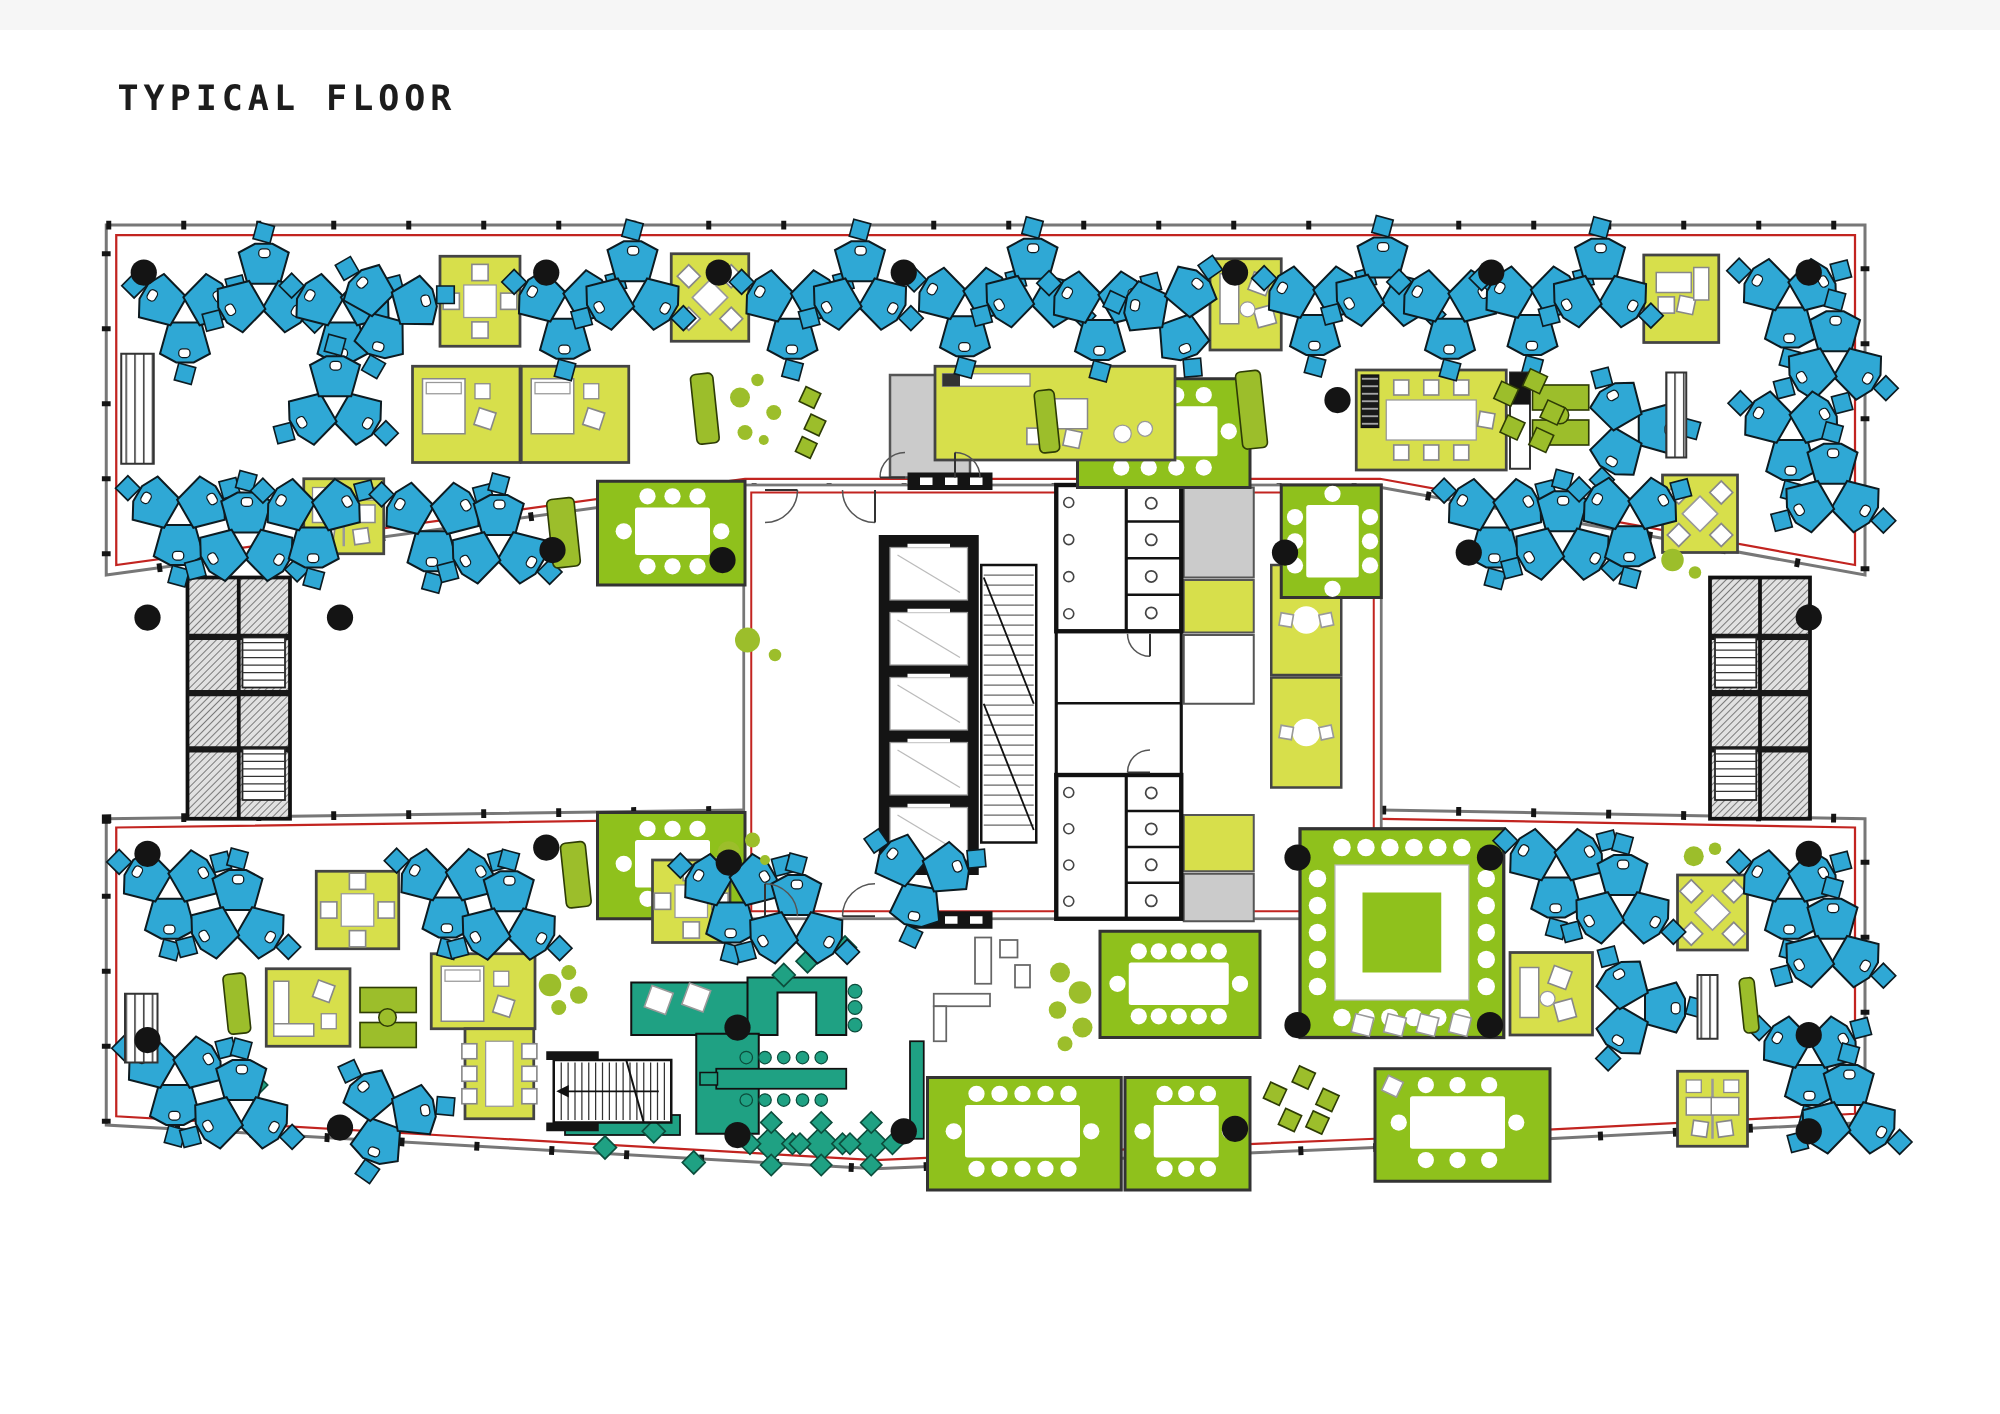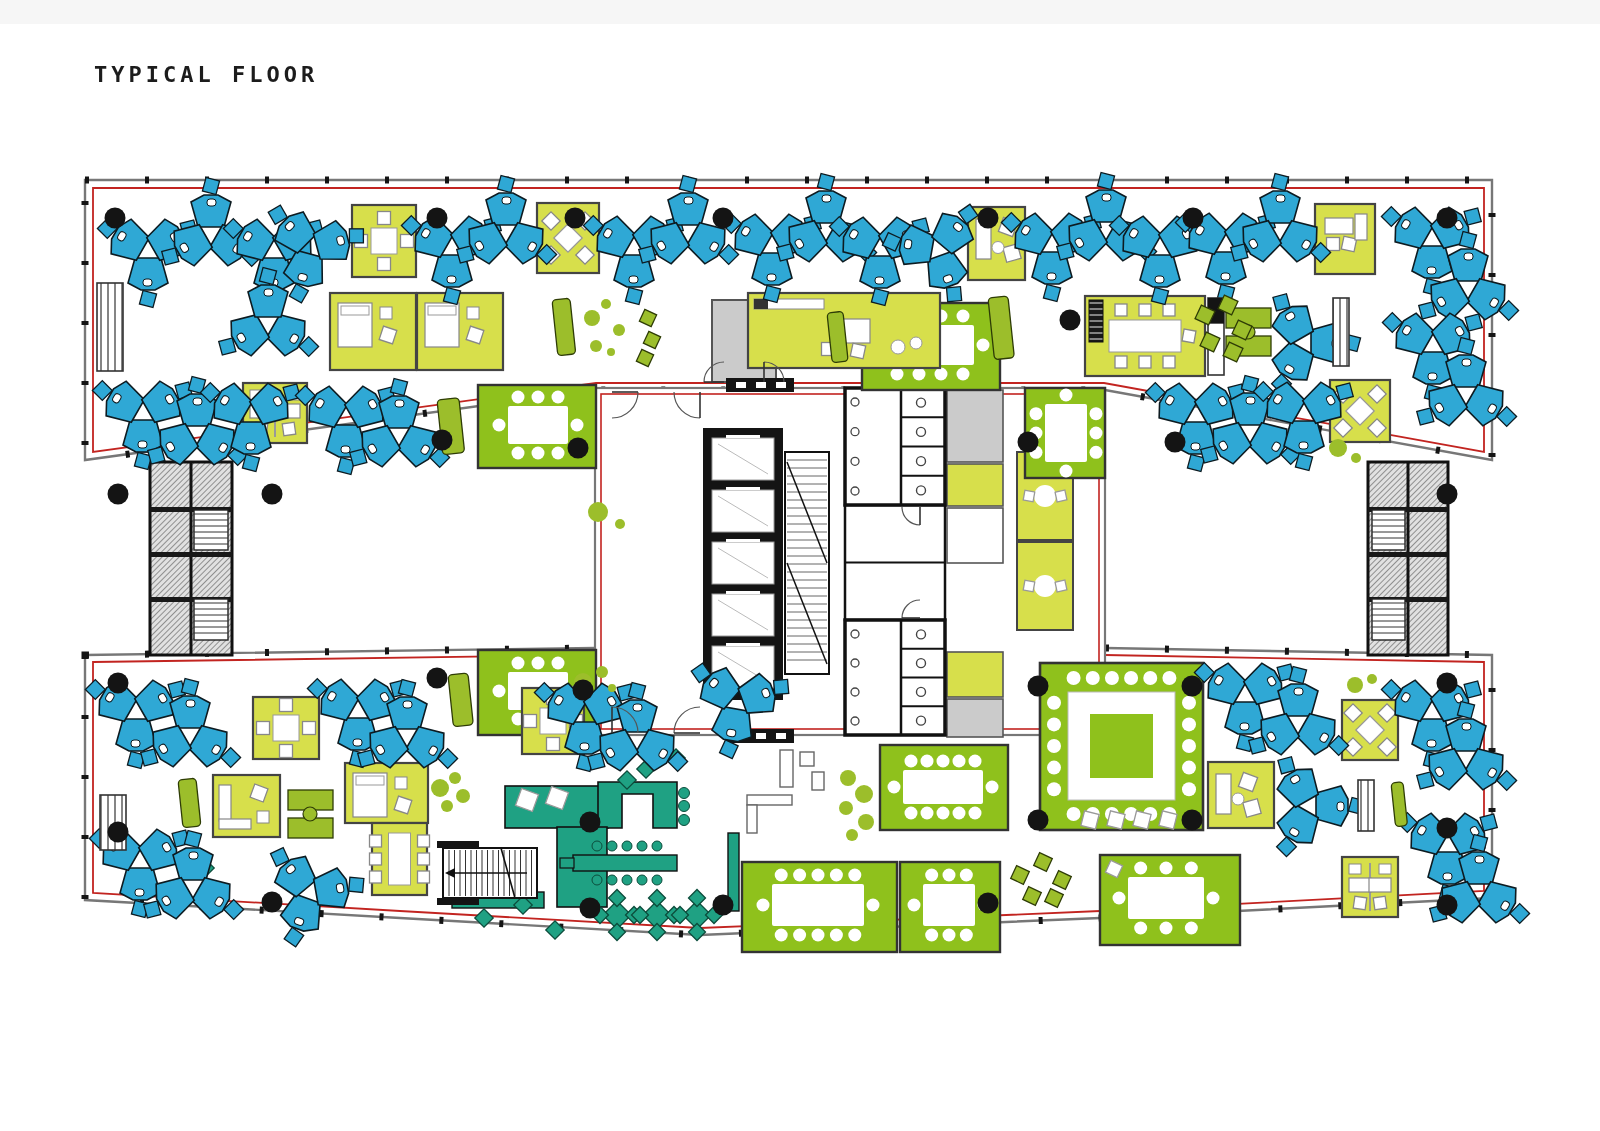--- a/index.html
+++ b/index.html
@@ -1,20 +1,20 @@
 <!DOCTYPE html>
 <html><head>
 <meta charset="utf-8">
 <style>
   html,body{margin:0;padding:0;background:#fff;}
   .page{position:relative;width:1600px;height:1131px;background:#fff;overflow:hidden;
         font-family:"DejaVu Sans","Liberation Sans",sans-serif;}
   .topstrip{position:absolute;top:0;left:0;width:100%;height:24px;background:#f6f6f6;}
   .title{position:absolute;left:94px;top:62px;margin:0;font-family:"DejaVu Sans Mono","Liberation Mono",monospace;
-         font-size:22px;font-weight:600;letter-spacing:4px;color:#1c1c1c;}
+         font-size:28px;font-weight:600;letter-spacing:4px;color:#1c1c1c;}
   svg.plan{position:absolute;left:0;top:0;width:1600px;height:1131px;}
 </style>
 </head>
 <body>
 
 <div class="page">
   <div class="topstrip"></div>
   <h1 class="title">TYPICAL FLOOR</h1>
   <svg class="plan" viewBox="0 0 1600 1131" xmlns="http://www.w3.org/2000/svg">
     <defs>

